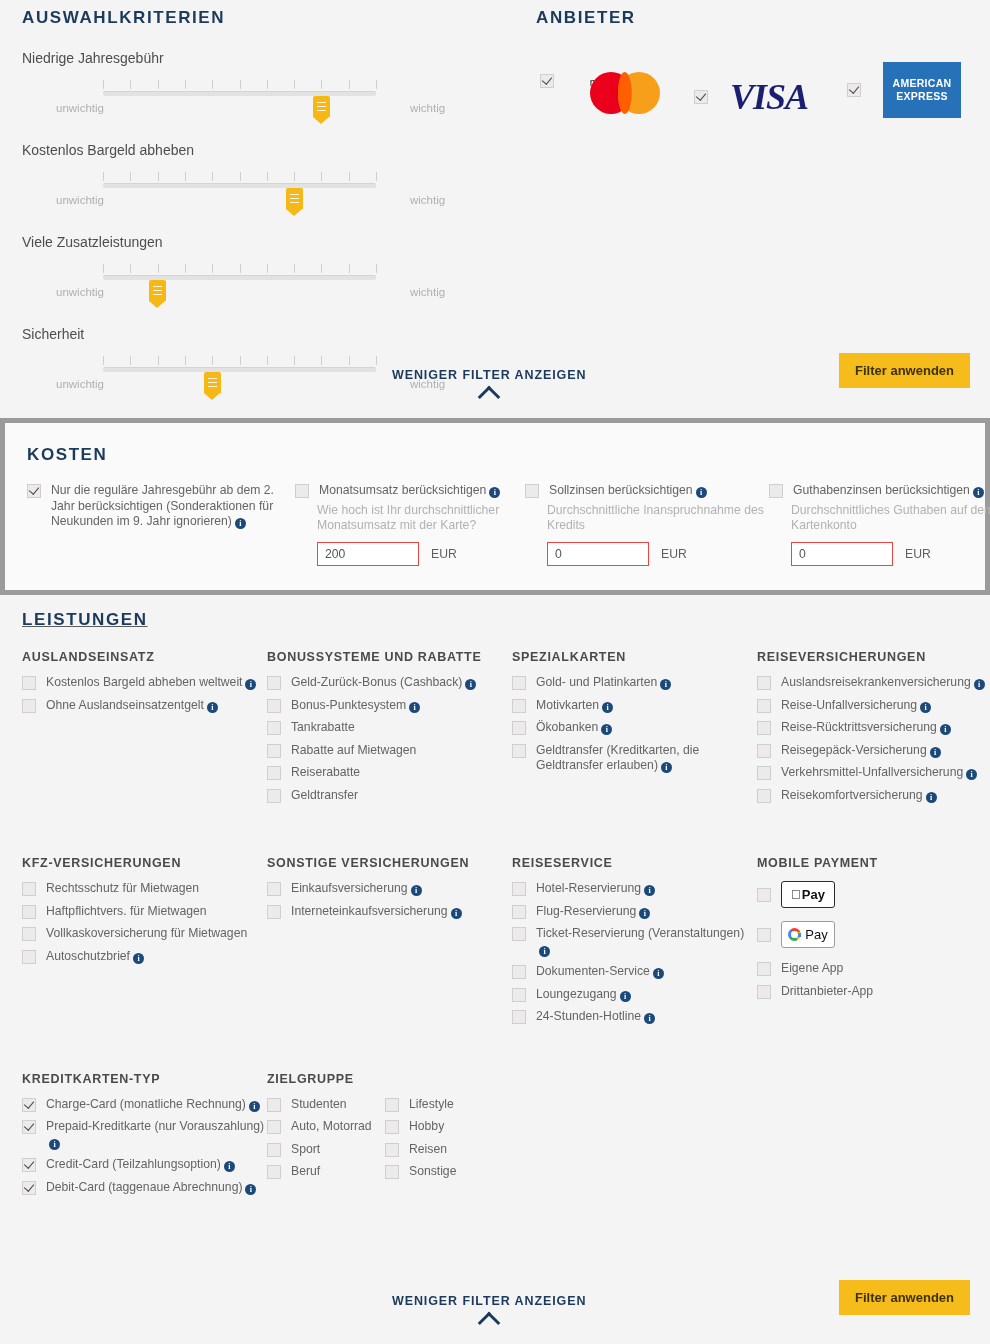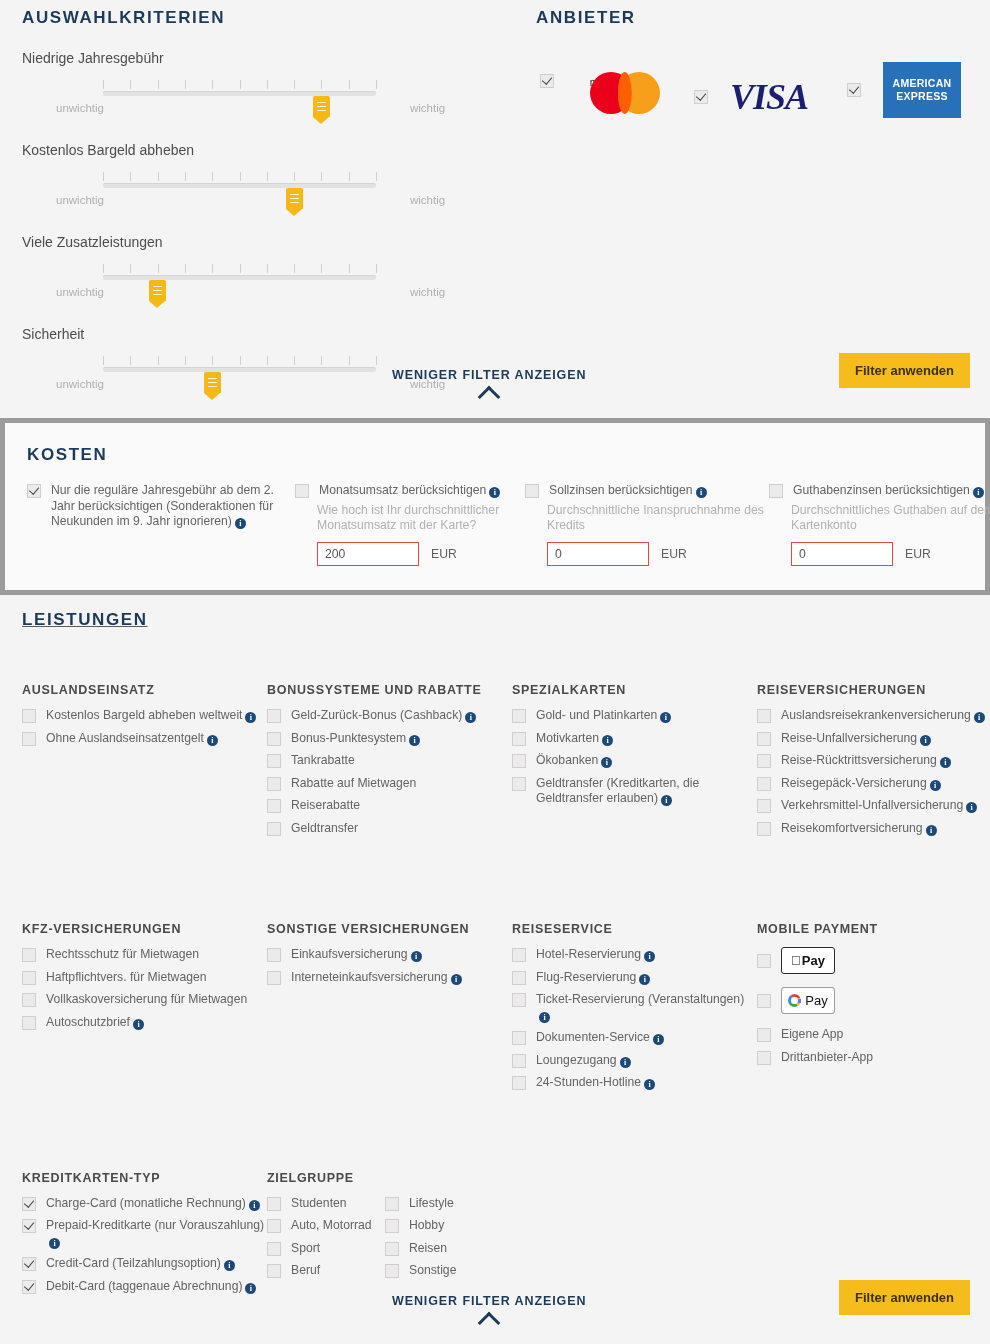--- a/index.html
+++ b/index.html
@@ -264,21 +264,21 @@
   .amount-row .cur { margin-left: 12px; font-size: 12.2px; color: #5f5f5f; }
 
   
   .leistungen { position: absolute; left: 0; top: 590px; width: 990px; }
   .leist-head { margin: 20px 0 0 22px; text-decoration: underline; }
   .grid {
     display: flex;
     margin-top: 18px;
     padding-left: 22px;
   }
-  .gc { flex: none; margin-top: 33px; }
+  .gc { flex: none; }
   .gc1 { width: 245px; }
   .gc2 { width: 245px; }
   .gc3 { width: 245px; }
   .gc4 { width: 240px; }
   .gc .cbrow { margin-bottom: 7px; }
 
   .zg-grid { display: flex; }
   .zg-col { width: 118px; }
 
   .pay-row { display: flex; align-items: center; margin-bottom: 13px; }

